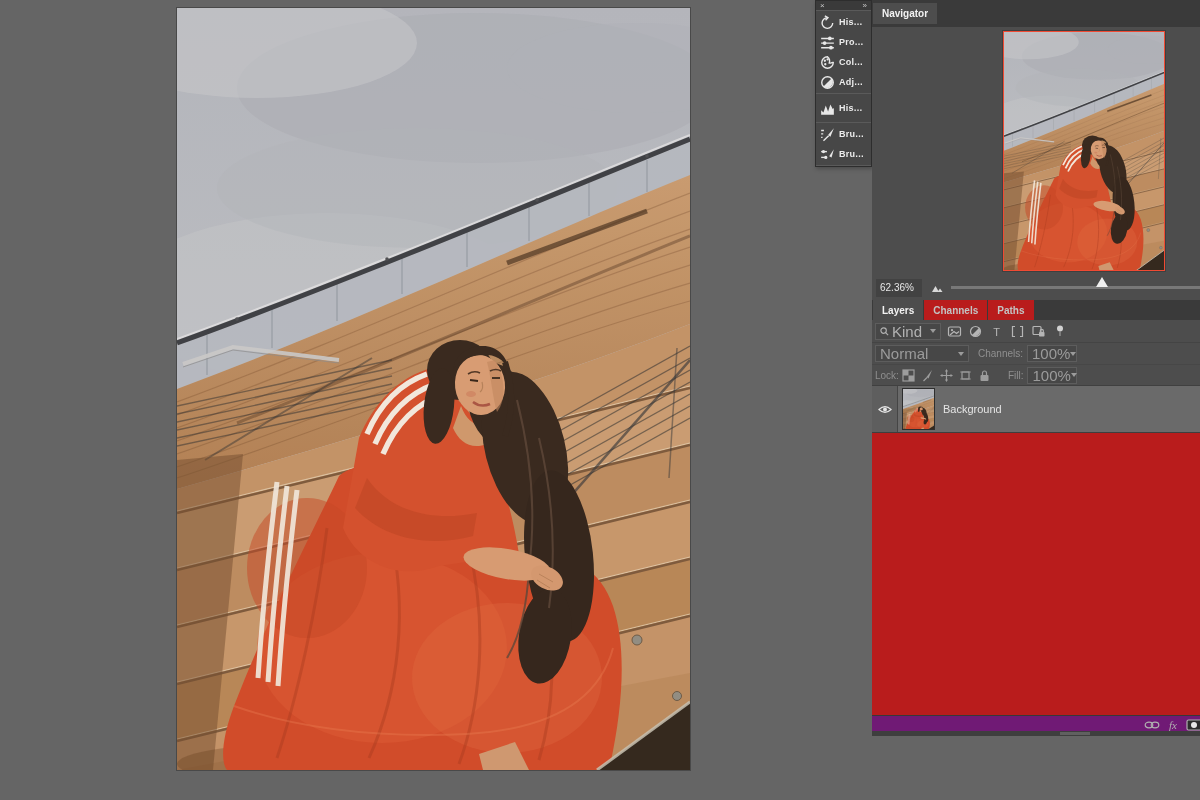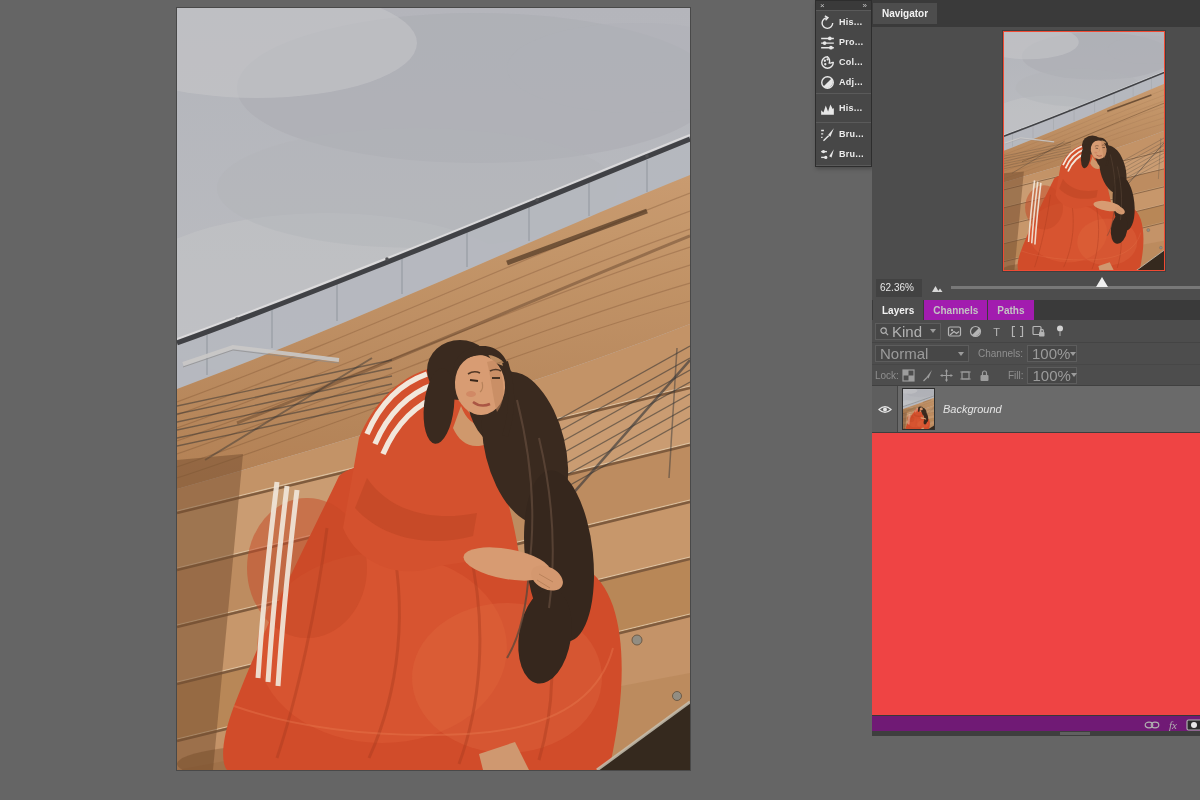--- a/index.html
+++ b/index.html
@@ -26,21 +26,21 @@
   .dock-item .ic svg{width:100%;height:100%;stroke:#e8e8e8;fill:none;stroke-width:1.2;}
   .dock-item .lbl{font-size:9px;font-weight:700;letter-spacing:.2px;white-space:nowrap;}
 
   
   .panel{position:absolute;left:872px;width:328px;background:#4d4d4d;}
   .nav-panel{top:0;height:300px;}
   .layers-panel{top:300px;height:433px;}
   .tabbar{height:27px;background:#3a3a3a;display:flex;align-items:center;}
   .layers-panel .tabbar{height:20px;}
   .tab{height:21px;display:flex;align-items:center;padding:0 9px;font-size:10px;font-weight:700;
-       color:#c3c3c3;background:#a21caf;margin-left:1px;}
+       color:#c3c3c3;background:#b91c1c;margin-left:1px;}
   .layers-panel .tab{height:20px;}
   .tab.active{background:#4d4d4d;color:#f2f2f2;}
 
   
   .nav-body{position:relative;height:248px;}
   .nav-thumb{position:absolute;left:131px;top:4px;width:162px;height:240px;
              outline:1px solid #3f3f3f;}
   .nav-proxy{position:absolute;inset:0;border:1px solid #f04a33;pointer-events:none;}
   .nav-zoombar{height:25px;display:flex;align-items:center;}
   .zoom-field{margin-left:4px;width:38px;height:16px;background:#424242;border:1px solid #424242;
@@ -60,21 +60,21 @@
          border-top:4px solid #9b9b9b;margin-left:auto;}
   .f-ic{width:15px;height:15px;margin-left:6px;flex:none;}
   .f-ic svg{width:100%;height:100%;stroke:#b5b5b5;fill:none;stroke-width:1.2;}
   .blend-row,.lock-row{height:20px;display:flex;align-items:center;padding:0 3px;font-size:10px;}
   .blend-row{height:21px;border-bottom:1px solid #474747;}
   .dim{color:#8f8f8f;}
   .blend-combo{width:84px;color:#9b9b9b;}
   .val-box{width:40px;color:#9b9b9b;}
   .l-ic{width:13px;height:13px;margin:0 3px;flex:none;}
   .l-ic svg{width:100%;height:100%;stroke:#9d9d9d;fill:none;stroke-width:1.2;}
-  .layer-list{height:329px;background:#ef4444;border-top:1px solid #404040;font-style:italic;}
+  .layer-list{height:329px;background:#b91c1c;border-top:1px solid #404040;}
   .layer-row{height:46px;background:#6a6a6a;border-bottom:1px solid #3e3e3e;display:flex;align-items:center;}
   .eye-col{width:25px;height:100%;background:#5e5e5e;border-right:1px solid #454545;
            display:flex;align-items:center;justify-content:center;flex:none;}
   .eye-col svg{width:14px;height:9px;}
   .layer-thumb{width:31px;height:40px;margin:0 9px 0 5px;outline:1px solid #2e2e2e;flex:none;background:#999;}
   .layer-name{font-size:11px;color:#e4e4e4;}
   .layers-footer{height:15px;background:#701a75;border-top:1px solid #383838;display:flex;
                  align-items:flex-end;justify-content:flex-end;}
   .ft-ic{width:16px;height:12px;margin-right:9px;flex:none;}
   .ft-ic svg{width:100%;height:100%;stroke:#b0b0b0;fill:none;stroke-width:1.2;}

